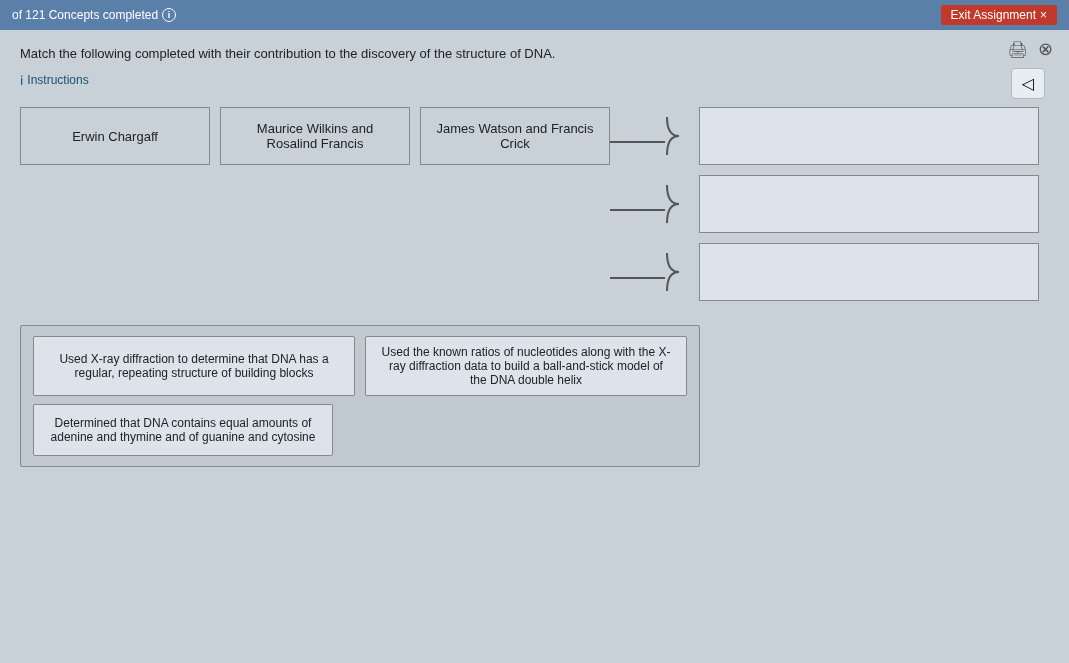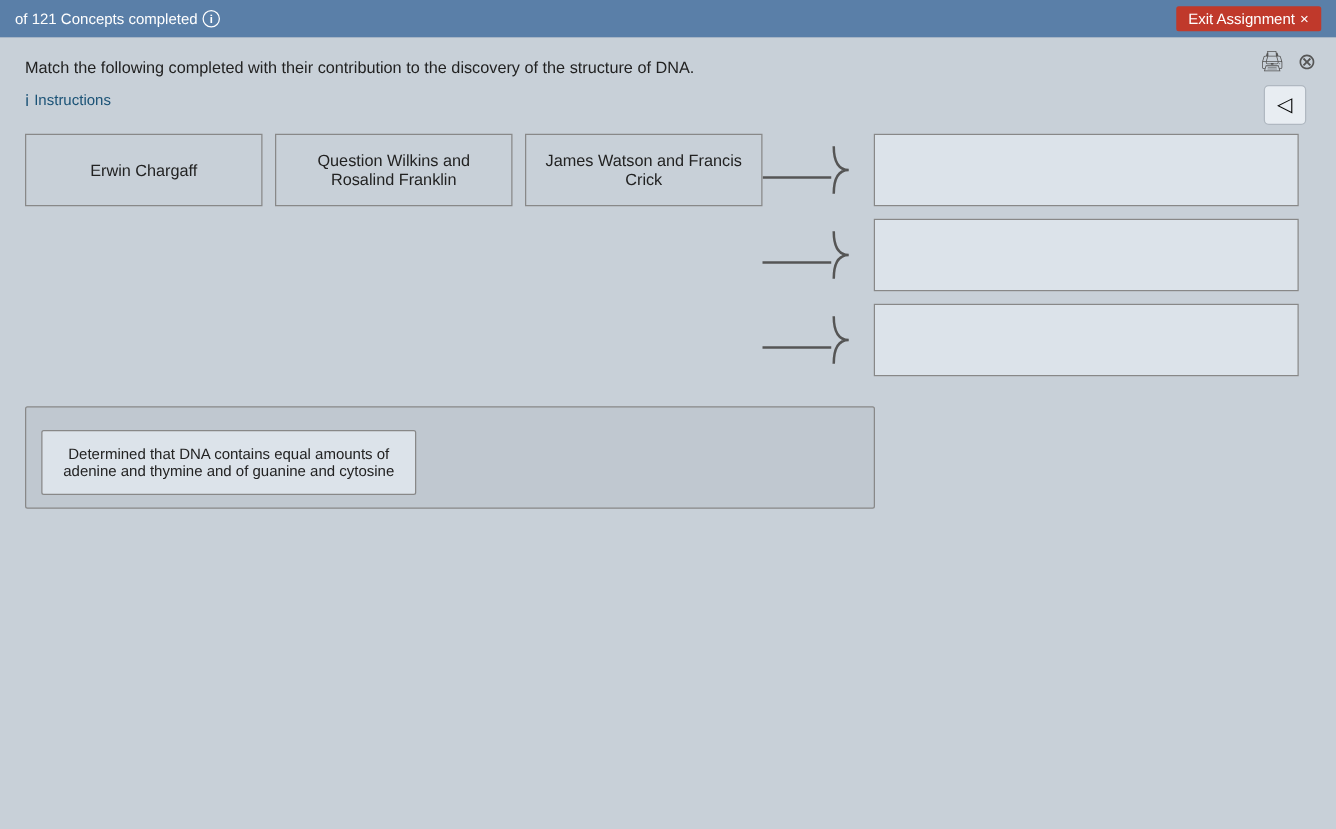--- a/index.html
+++ b/index.html
@@ -173,21 +173,21 @@
     <span>Instructions</span>
   </div>
 
   <div class="matching-wrapper">
 
     <div class="scientists-col">
       <div class="scientist-box">
         <span>Erwin Chargaff</span>
       </div>
       <div class="scientist-box">
-        <span>Question Wilkins and Rosalind Franklin</span>
+        <span>Maurice Wilkins and Rosalind Francis</span>
       </div>
       <div class="scientist-box">
         <span>James Watson and Francis Crick</span>
       </div>
     </div>
 
     <div style="display:flex;align-items:center;">
 
       <div style="display:flex;flex-direction:column;gap:10px;">
         <div style="height:58px;display:flex;align-items:center;">
@@ -213,19 +213,21 @@
 
     <div style="display:flex;flex-direction:column;gap:10px;margin-left:4px;">
       <div class="drop-area" style="border-bottom:1.5px solid #888;background:#dce3ea;border:1.5px solid #888;width:340px;height:58px;"></div>
       <div class="drop-area" style="border-bottom:1.5px solid #888;background:#dce3ea;border:1.5px solid #888;width:340px;height:58px;"></div>
       <div class="drop-area" style="border-bottom:1.5px solid #888;background:#dce3ea;border:1.5px solid #888;width:340px;height:58px;"></div>
     </div>
   </div>
 
   <div class="drag-cards-area" style="width:680px;margin-top:12px;">
     <div class="drag-row">
+      <div class="drag-card" style="flex:1;min-height:52px;">Used X-ray diffraction to determine that DNA has a regular, repeating structure of building blocks</div>
+      <div class="drag-card" style="flex:1;min-height:52px;">Used the known ratios of nucleotides along with the X-ray diffraction data to build a ball-and-stick model of the DNA double helix</div>
     </div>
     <div class="drag-row">
       <div class="drag-card drag-card-wide" style="width:300px;min-height:52px;flex:none;">Determined that DNA contains equal amounts of adenine and thymine and of guanine and cytosine</div>
     </div>
   </div>
 
 </div>
 
 </body></html>

